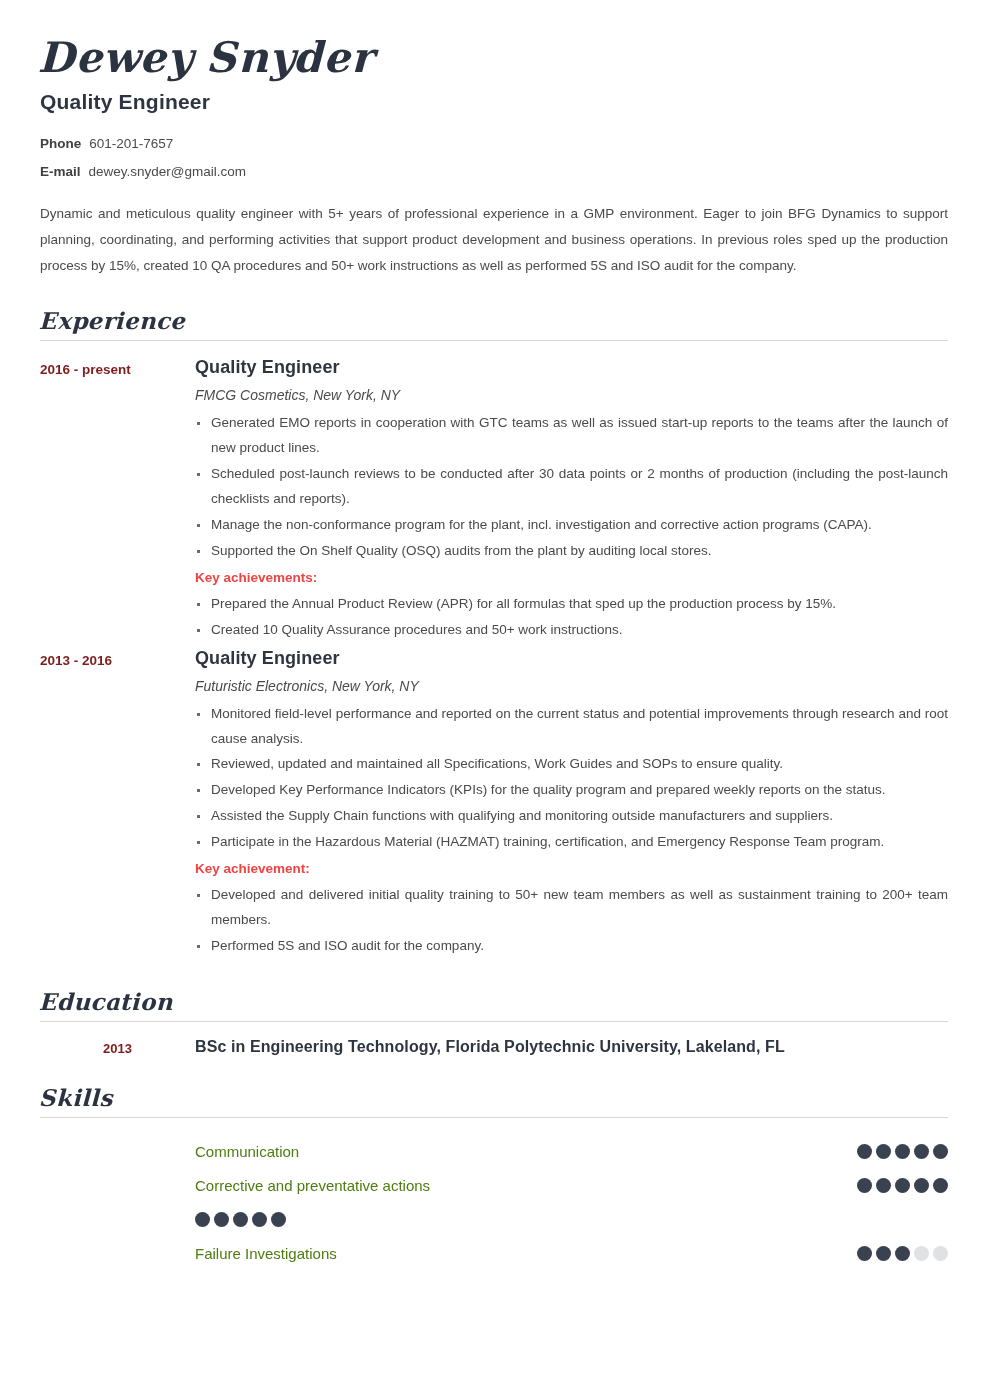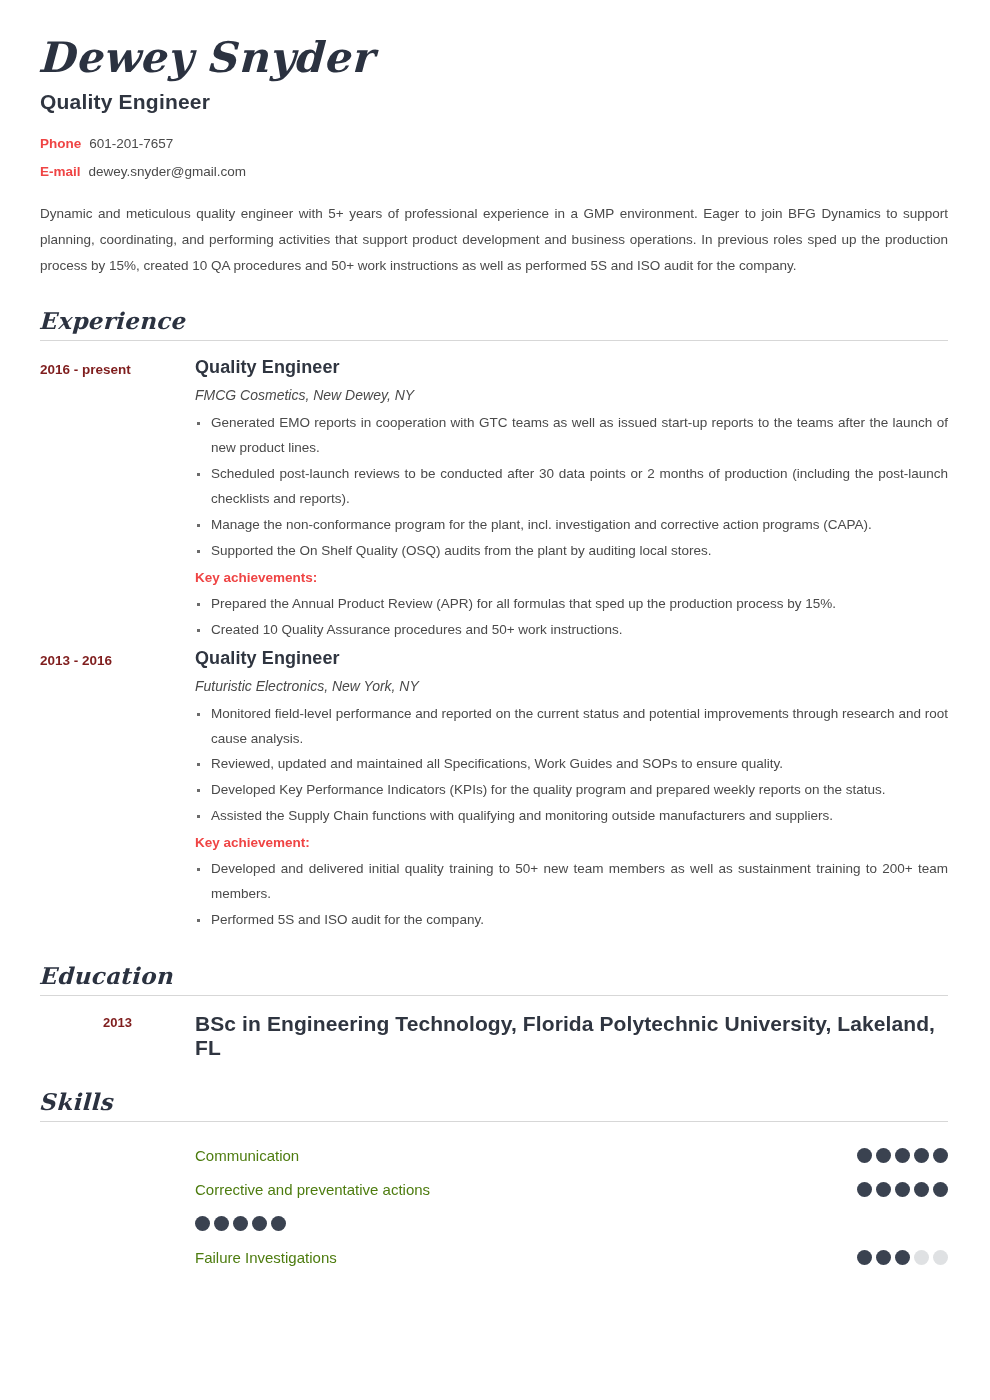--- a/index.html
+++ b/index.html
@@ -42,21 +42,21 @@
     letter-spacing: 0.2px;
     margin: 0 0 22px 0;
   }
   .contact-row {
     font-size: 13.5px;
     margin-bottom: 13px;
     color: #4a4a4a;
   }
   .contact-label {
     font-weight: bold;
-    color: #ef4444;
+    color: #404040;
     margin-right: 8px;
   }
   .contact-value { color: #4a4a4a; }
 
   .summary {
     font-size: 13.5px;
     line-height: 1.92;
     text-align: justify;
     color: #4a4a4a;
     margin: 22px 0 0 0;
@@ -107,21 +107,21 @@
     margin: 0 0 9px 0;
     letter-spacing: 0.1px;
   }
   .entry-sub {
     font-size: 14px;
     font-style: italic;
     color: #4a4a4a;
     margin: 0 0 8px 0;
   }
   .edu-title {
-    font-size: 21px;
+    font-size: 16px;
     font-weight: bold;
     color: #2f3540;
     margin: 0;
     letter-spacing: 0.1px;
   }
 
   ul.bullets {
     list-style: none;
     margin: 0;
     padding: 0;
@@ -194,21 +194,21 @@
   <p class="summary">Dynamic and meticulous quality engineer with 5+ years of professional experience in a GMP environment. Eager to join BFG Dynamics to support planning, coordinating, and performing activities that support product development and business operations. In previous roles sped up the production process by 15%, created 10 QA procedures and 50+ work instructions as well as performed 5S and ISO audit for the company.</p>
 
   <div class="section">
     <div class="section-head">Experience</div>
     <div class="rule"></div>
     <div id="experience-entries">
         <div class="entry">
           <div class="entry-date">2016 - present</div>
           <div class="entry-body">
             <div class="entry-title">Quality Engineer</div>
-            <div class="entry-sub">FMCG Cosmetics, New Dewey, NY</div>
+            <div class="entry-sub">FMCG Cosmetics, New York, NY</div>
             <ul class="bullets">
               <li>Generated EMO reports in cooperation with GTC teams as well as issued start-up reports to the teams after the launch of new product lines.</li>
               <li>Scheduled post-launch reviews to be conducted after 30 data points or 2 months of production (including the post-launch checklists and reports).</li>
               <li>Manage the non-conformance program for the plant, incl. investigation and corrective action programs (CAPA).</li>
               <li>Supported the On Shelf Quality (OSQ) audits from the plant by auditing local stores.</li>
             </ul>
             <div class="key-label">Key achievements:</div>
             <ul class="bullets">
               <li>Prepared the Annual Product Review (APR) for all formulas that sped up the production process by 15%.</li>
               <li>Created 10 Quality Assurance procedures and 50+ work instructions.</li>
@@ -218,20 +218,21 @@
         <div class="entry">
           <div class="entry-date">2013 - 2016</div>
           <div class="entry-body">
             <div class="entry-title">Quality Engineer</div>
             <div class="entry-sub">Futuristic Electronics, New York, NY</div>
             <ul class="bullets">
               <li>Monitored field-level performance and reported on the current status and potential improvements through research and root cause analysis.</li>
               <li>Reviewed, updated and maintained all Specifications, Work Guides and SOPs to ensure quality.</li>
               <li>Developed Key Performance Indicators (KPIs) for the quality program and prepared weekly reports on the status.</li>
               <li>Assisted the Supply Chain functions with qualifying and monitoring outside manufacturers and suppliers.</li>
+              <li>Participate in the Hazardous Material (HAZMAT) training, certification, and Emergency Response Team program.</li>
             </ul>
             <div class="key-label">Key achievement:</div>
             <ul class="bullets">
               <li>Developed and delivered initial quality training to 50+ new team members as well as sustainment training to 200+ team members.</li>
               <li>Performed 5S and ISO audit for the company.</li>
             </ul>
           </div>
         </div>
       </div>
   </div>

